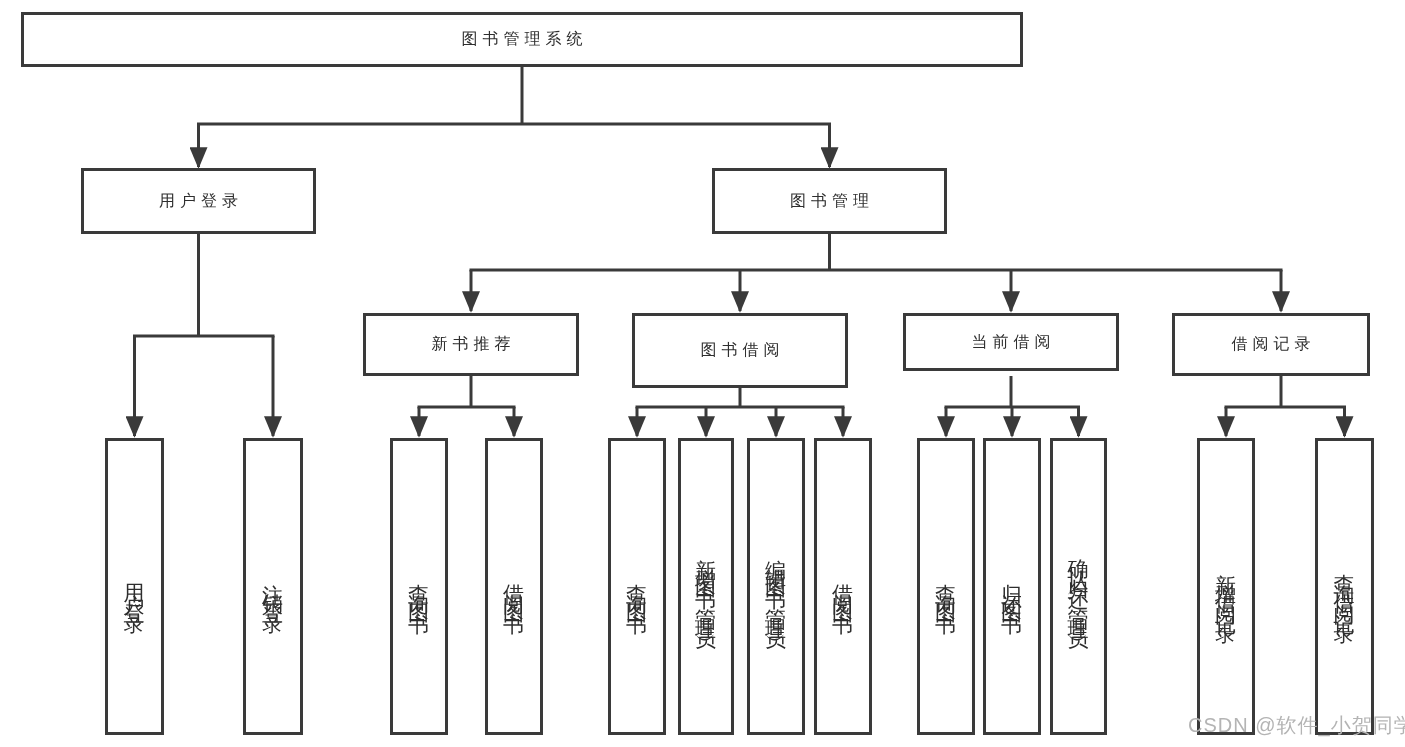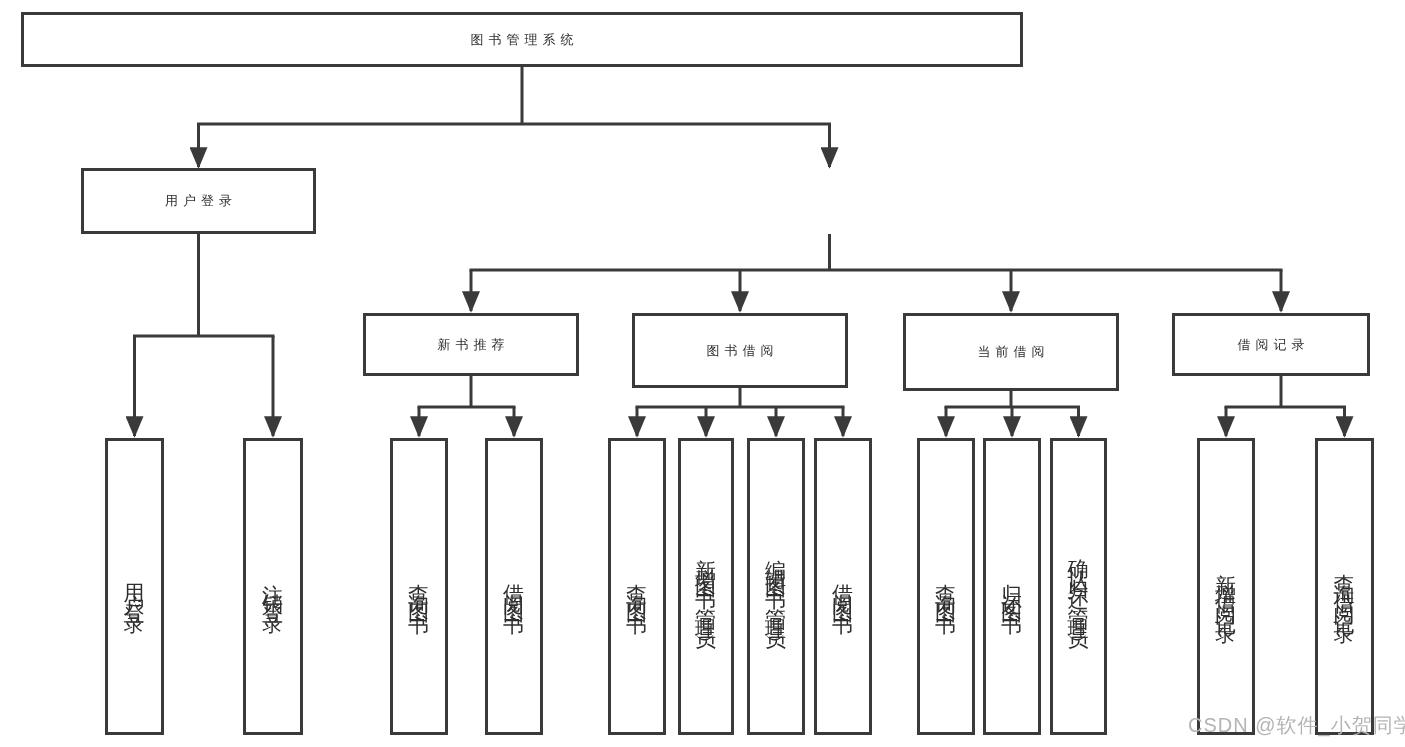--- a/index.html
+++ b/index.html
@@ -20,21 +20,21 @@
     position: absolute;
     box-sizing: border-box;
     border: 3px solid #3a3a3a;
     background: #ffffff;
     display: flex;
     align-items: center;
     justify-content: center;
     color: #2e2e2e;
   }
   .h-node {
-    font-size: 13px;
+    font-size: 16px;
     letter-spacing: 5px;
     text-indent: 5px;
     white-space: nowrap;
   }
   .v-node {
     writing-mode: vertical-lr;
     text-orientation: mixed;
     font-size: 21px;
     letter-spacing: 10px;
     line-height: 1;
@@ -103,24 +103,25 @@
       <path d="M1281 376 V407"></path>
       <path d="M1224.5 407 H1346"></path>
       <line x1="1226" y1="407" x2="1226" y2="436" marker-end="url(#arr)"></line>
       <line x1="1344.5" y1="407" x2="1344.5" y2="436" marker-end="url(#arr)"></line>
     </g>
   </svg>
 
   <div class="node h-node" style="left:21px; top:12px; width:1002px; height:55px;">图书管理系统</div>
 
   <div class="node h-node" style="left:81px; top:168px; width:235px; height:66px;">用户登录</div>
+  <div class="node h-node" style="left:712px; top:168px; width:235px; height:66px;">图书管理</div>
 
   <div class="node h-node" style="left:363px; top:313px; width:216px; height:63px;text-align:right;">新书推荐</div>
   <div class="node h-node" style="left:632px; top:313px; width:216px; height:75px;">图书借阅</div>
-  <div class="node h-node" style="left:903px; top:313px; width:216px; height:78px;">当前借阅</div>
+  <div class="node h-node" style="left:903px; top:313px; width:216px; height:58px;">当前借阅</div>
   <div class="node h-node" style="left:1172px; top:313px; width:198px; height:63px;">借阅记录</div>
 
   <div class="node v-node" style="left:105px; width:59px;">用户登录</div>
   <div class="node v-node" style="left:243px; width:60px;">注销登录</div>
 
   <div class="node v-node" style="left:390px; width:58px;">查询图书</div>
   <div class="node v-node" style="left:485px; width:58px;">借阅图书</div>
 
   <div class="node v-node" style="left:608px; width:58px;">查询图书</div>
   <div class="node v-node" style="left:678px; width:56px;">新增图书（管理员）</div>

